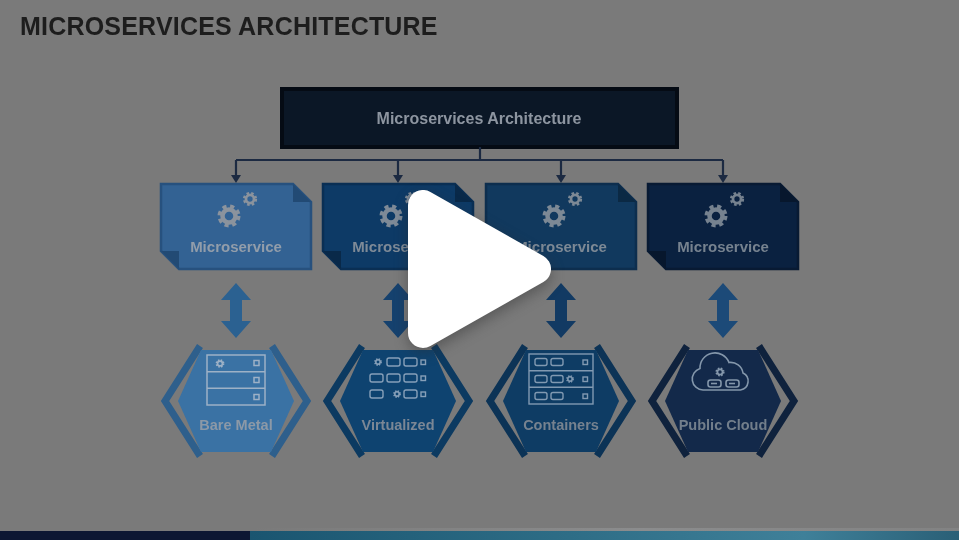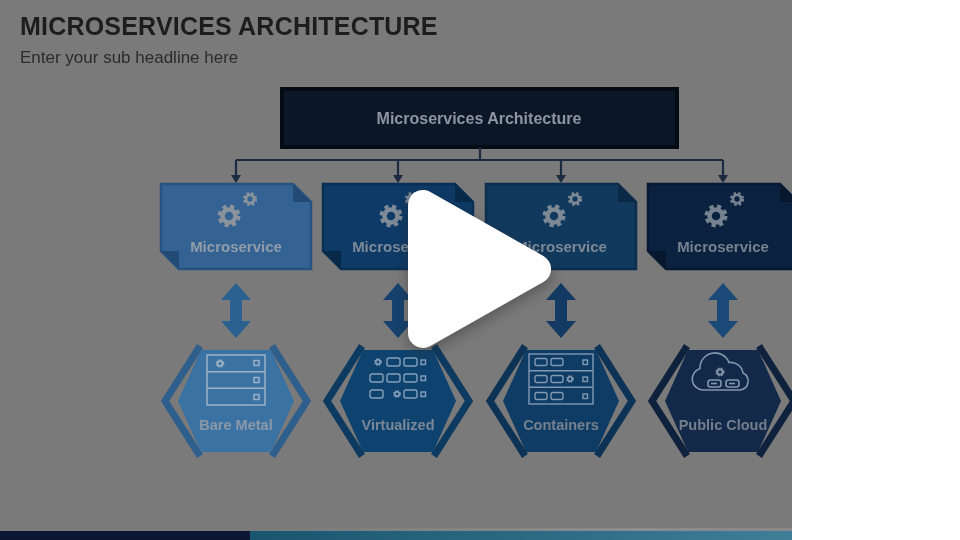--- a/index.html
+++ b/index.html
@@ -1,17 +1,17 @@
 <!DOCTYPE html>
 <html><head>
 <meta charset="utf-8">
 <style>
   html,body{margin:0;padding:0;}
   .stage{
-    position:relative;width:792px;height:540px;overflow:hidden;
+    position:relative;width:959px;height:540px;overflow:hidden;
     background:#7a7a7a;
     font-family:"Liberation Sans",sans-serif;
   }
   .slide-title{
     position:absolute;left:20px;top:12px;
     font-size:25px;font-weight:bold;color:#1d1d1d;letter-spacing:.2px;
   }
   .slide-subtitle{
     position:absolute;left:20px;top:48px;
     font-size:17px;color:#2b2b2b;
@@ -31,21 +31,20 @@
     position:absolute;left:250px;bottom:9px;width:710px;height:3px;
     background:linear-gradient(90deg,rgba(200,205,210,0) 0%,rgba(200,205,210,.22) 55%,rgba(200,205,210,.10) 100%);
   }
 </style>
 </head>
 <body>
 
 <div class="stage">
 
   <div class="slide-title">MICROSERVICES ARCHITECTURE</div>
-  <div class="slide-subtitle">Enter your sub headline here</div>
 
   <svg class="diagram" width="960" height="540" viewBox="0 0 960 540">
     <defs>
       <g id="gear">
         <circle r="8.5" fill="none" stroke-width="6" stroke-dasharray="3.6 3.2"></circle>
         <circle r="6.5" fill="none" stroke-width="4.5"></circle>
       </g>
     </defs>
 
     <rect x="282" y="89" width="395" height="58" stroke-width="4" fill="#0b1726" stroke="#050b14"></rect>

